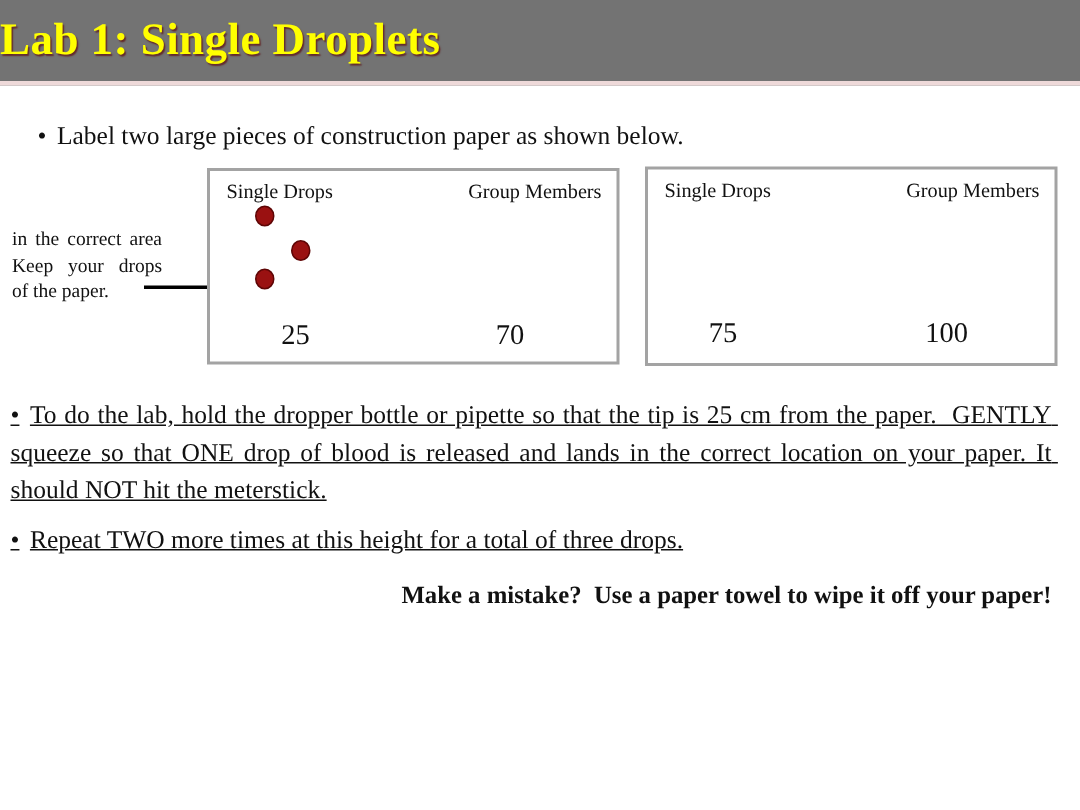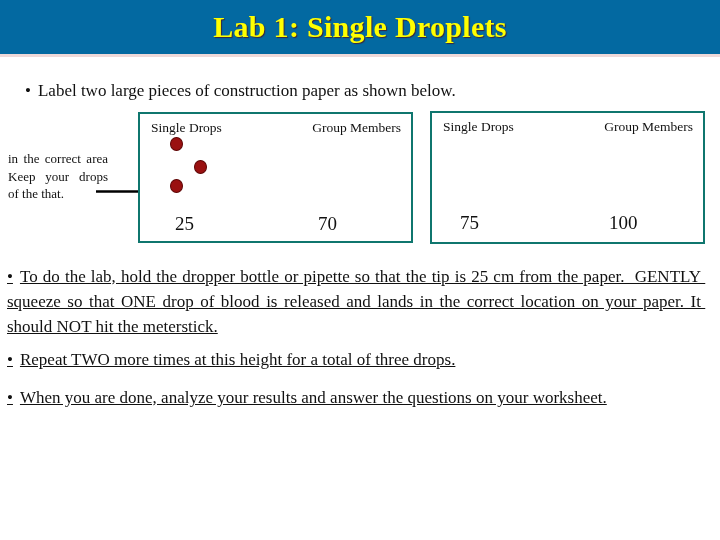--- a/index.html
+++ b/index.html
@@ -3,22 +3,22 @@
 <meta charset="utf-8">
 <style>
   html,body { margin:0; padding:0; background:#ffffff; }
   .slide {
     position:relative; width:720px; height:540px; background:#ffffff;
     font-family:"Liberation Serif", serif; color:#111111; overflow:hidden;
   }
 
   
   .titlebar {
-    height:54px; background:#0369a1;
-    display:flex; align-items:center; justify-content:center;
+    height:54px; background:#737373;
+    display:flex; align-items:center; 
     border-bottom:3px solid #eed9d9;
   }
   .titlebar .title {
     font-size:30px; font-weight:bold; color:#ffff00;
     text-shadow:1px 1px 1px rgba(90,0,0,.65); letter-spacing:.3px;
   }
 
   
   .intro { margin:23px 20px 0 25px; font-size:17px; line-height:21px; }
   .b { margin-right:7px; }
@@ -29,26 +29,26 @@
 
   .callout {
     position:absolute; left:8px; top:49px; width:100px;
     font-size:13px; line-height:17.5px;
   }
   .callout .jline { text-align:justify; text-align-last:justify; }
   .callout .lline { text-align:left; }
 
   .arrow { position:absolute; left:95px; top:83px; width:68px; height:15px; }
 
-  .paper { position:absolute; background:#ffffff; border:2px solid #0f766e; }
+  .paper { position:absolute; background:#ffffff; border:2px solid #a3a3a3; }
   .paper-left  { left:138px; top:11px; width:271px; height:127px; }
   .paper-right { left:430px; top:10px; width:271px; height:129px; }
   .ph-left  { position:absolute; left:11px;  top:6px; font-size:13.5px; }
   .ph-right { position:absolute; right:10px; top:6px; font-size:13.5px; }
-  .val { position:absolute; width:44px; top:99px; text-align:left; font-size:19px; }
+  .val { position:absolute; width:44px; top:99px; text-align:center; font-size:19px; }
   .paper-left  .val-a { left:35px; }  .paper-left  .val-b { left:178px; }
   .paper-right .val-a { left:28px; }  .paper-right .val-b { left:177px; }
 
   .drop {
     position:absolute; width:13px; height:14px; border-radius:50%;
     background:#9a1111; border:1px solid #5e0505; box-sizing:border-box;
   }
   .drop-1 { left:30px; top:23px; }
   .drop-2 { left:54px; top:46px; }
   .drop-3 { left:30px; top:65px; }
@@ -81,21 +81,21 @@
 
   <div class="intro">
     <span class="b">•</span><span class="t">Label two large pieces of construction paper as shown below.</span>
   </div>
 
   <div class="diagram">
 
     <div class="callout">
       <div class="jline">in the correct area</div>
       <div class="jline">Keep your drops</div>
-      <div class="lline">of the that.</div>
+      <div class="lline">of the paper.</div>
     </div>
 
     <svg class="arrow" viewBox="0 0 68 15" aria-hidden="true">
       <line x1="1" y1="7.5" x2="56" y2="7.5" stroke="#000000" stroke-width="2.4"></line>
       <polygon points="55,2 67,7.5 55,13" fill="#000000"></polygon>
     </svg>
 
     <div class="paper paper-left">
       <div class="ph-left">Single Drops</div>
       <div class="ph-right">Group Members</div>
@@ -111,17 +111,19 @@
       <div class="ph-right">Group Members</div>
       <div class="val val-a">75</div>
       <div class="val val-b">100</div>
     </div>
 
   </div>
 
   <div class="content">
     <p class="p1"><span class="b">•</span><span class="t">To do the lab, hold the dropper bottle or pipette so that the tip is 25 cm from the paper.  GENTLY squeeze so that ONE drop of blood is released and lands in the correct location on your paper. It should NOT hit the meterstick.</span></p>
     <p class="p2"><span class="b">•</span><span class="t">Repeat TWO more times at this height for a total of three drops.</span></p>
-    <p class="p4"><span class="b">•</span><span class="t">When you are done, analyze your results and answer the questions on your worksheet.</span></p>
   </div>
 
+  <div class="footer">
+    <span class="t">Make a mistake?  Use a paper towel to wipe it off your paper!</span>
+  </div>
 
 </div>
 
 </body></html>

